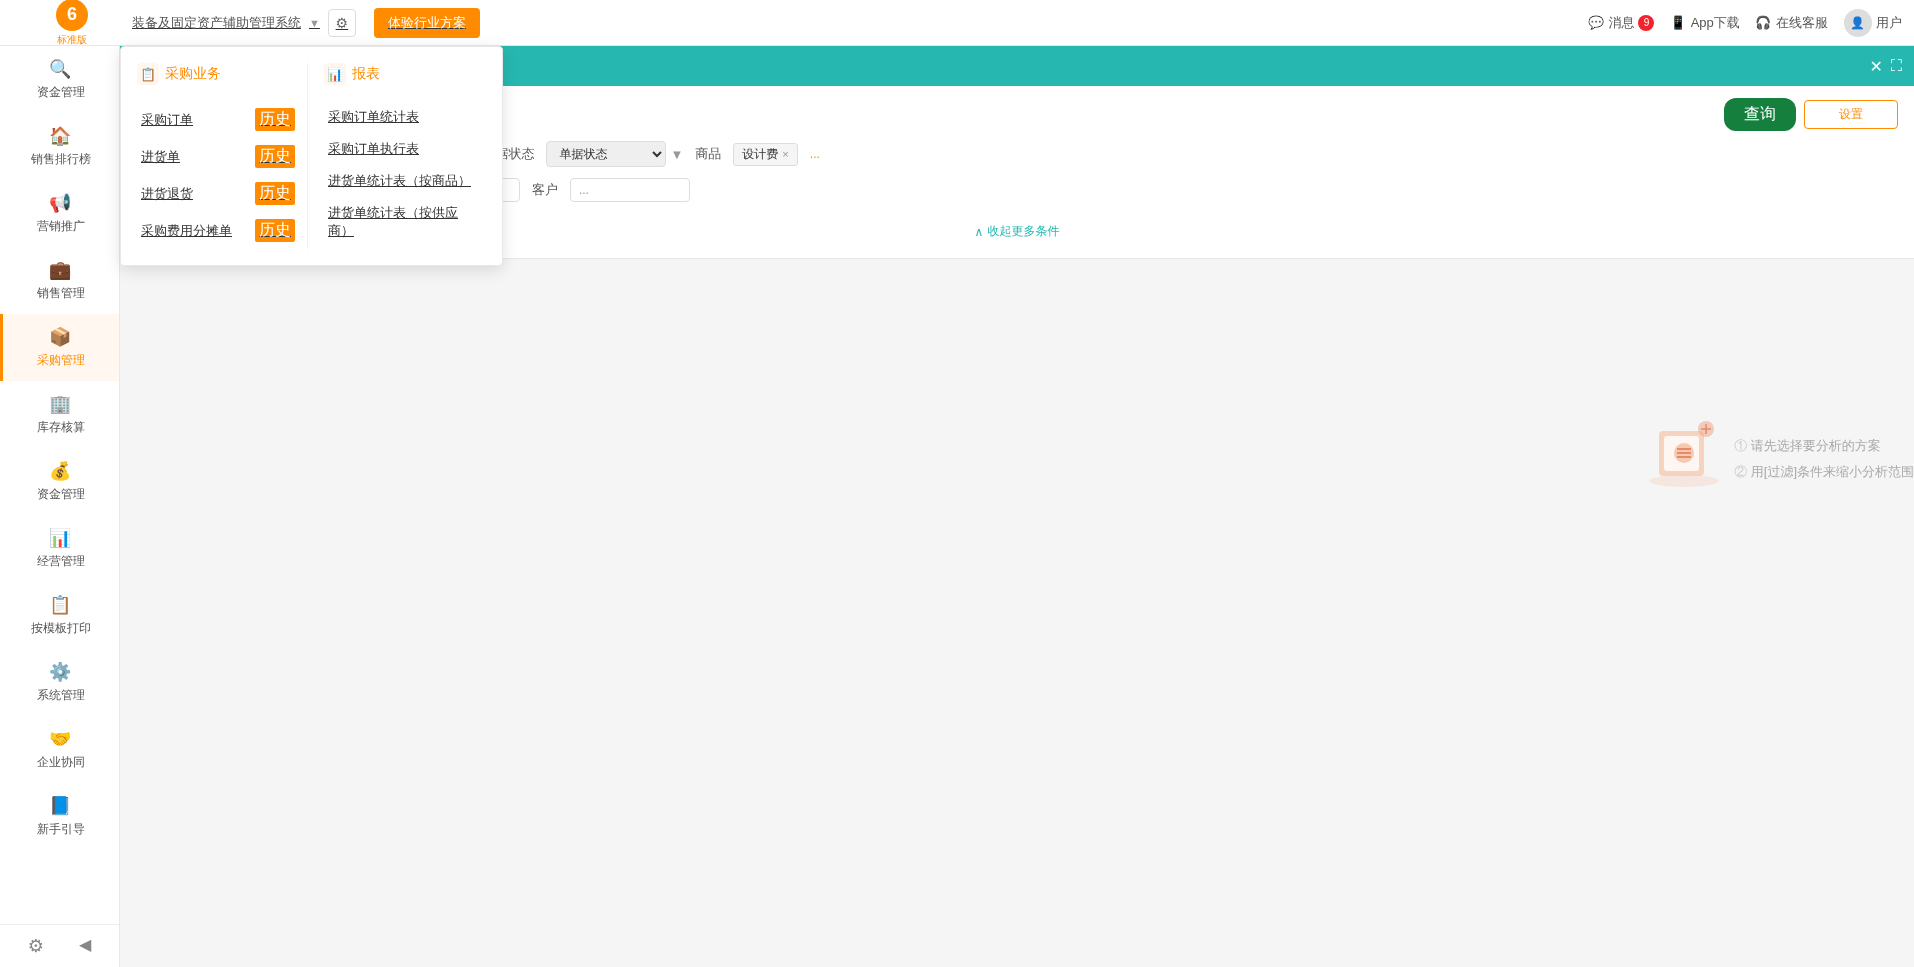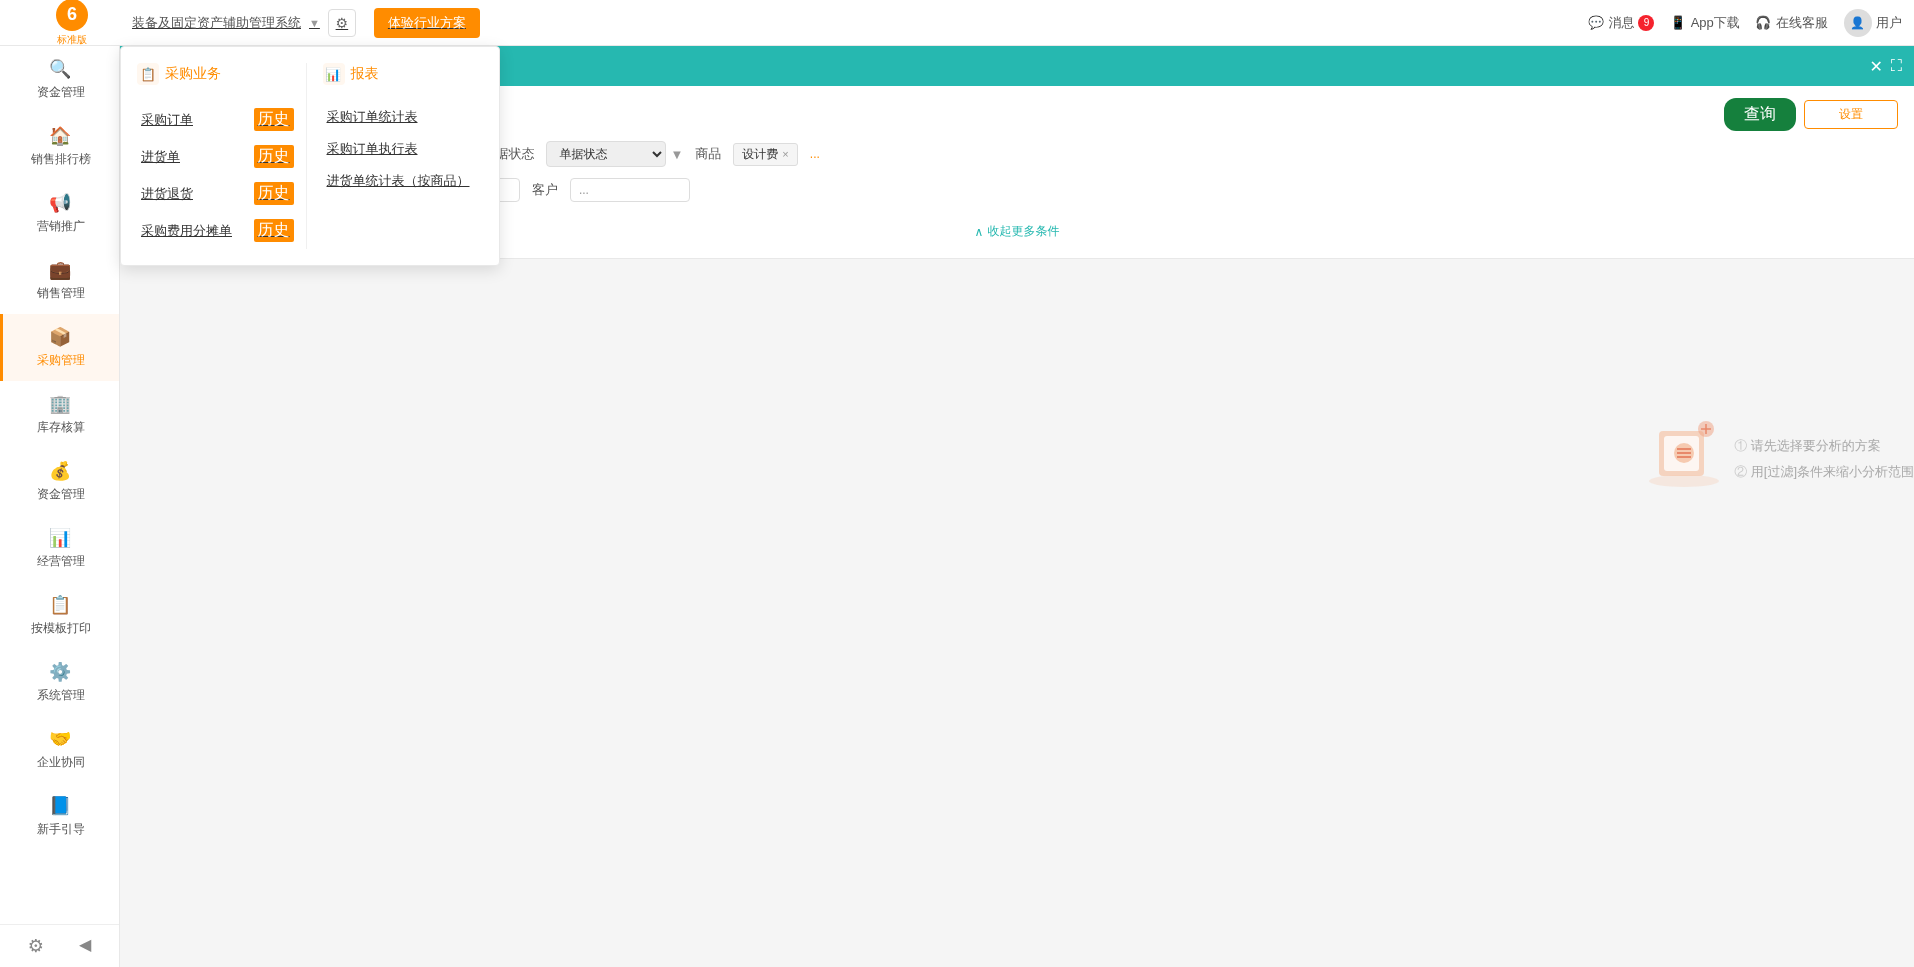--- a/index.html
+++ b/index.html
@@ -625,14 +625,17 @@
     </div>
     <div class="dropdown-item">
       <span>采购订单统计表</span>
     </div>
     <div class="dropdown-item">
       <span>采购订单执行表</span>
     </div>
     <div class="dropdown-item">
       <span>进货单统计表（按商品）</span>
     </div>
+    <div class="dropdown-item">
+      <span>进货单统计表（按供应商）</span>
+    </div>
   </div>
 </div>
 
 </body></html>

